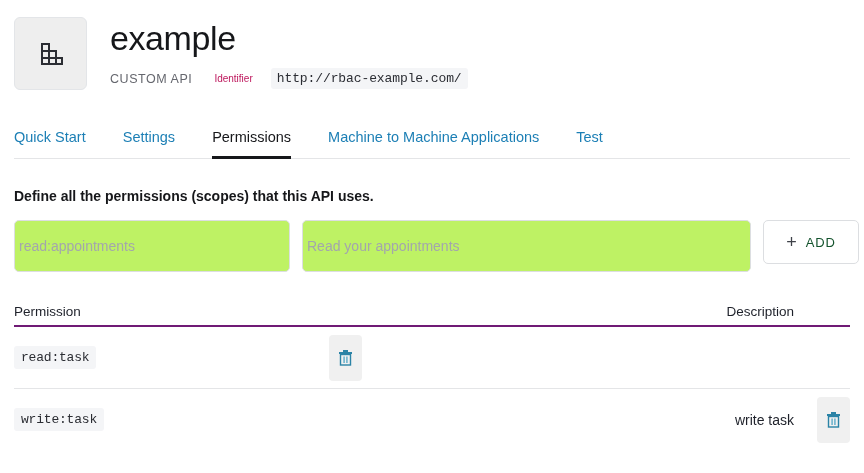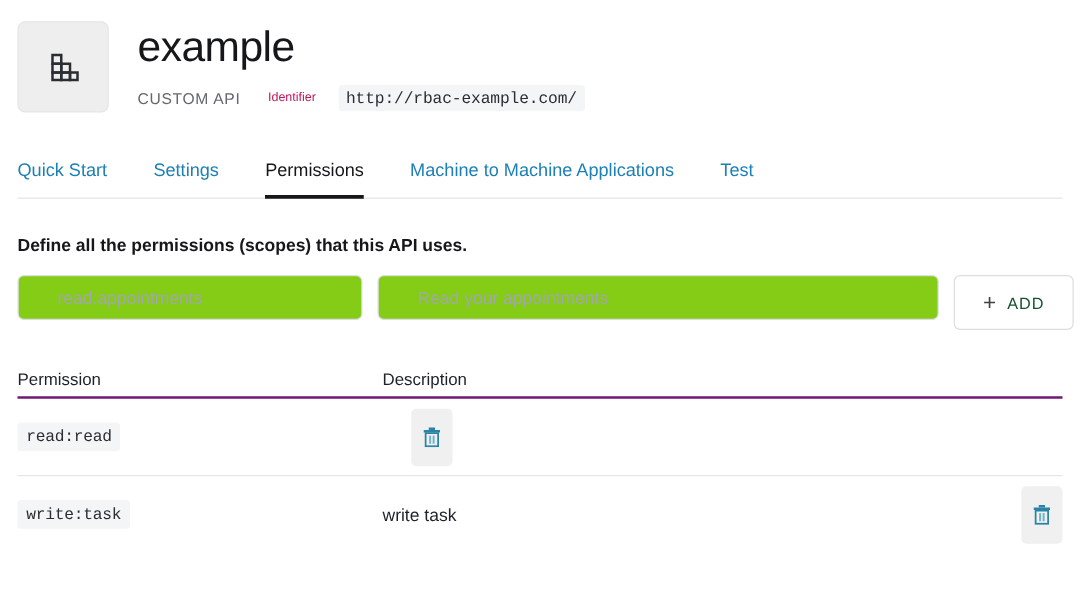--- a/index.html
+++ b/index.html
@@ -120,29 +120,29 @@
   }
 
   
   .add-form {
     display: flex;
     align-items: stretch;
     margin-top: 16px;
     gap: 12px;
   }
   .field {
-    height: 36px;
+    height: 52px;
     border: 1px solid #dcdee1;
     border-radius: 5px;
-    background: #84cc16;
+    background: #bef264;
     box-sizing: border-box;
     font-family: "Liberation Sans", sans-serif;
     font-size: 14px;
     color: #1e212a;
-    padding: 0 31px;
+    padding: 0 4px;
     outline: none;
   }
   .field::placeholder { color: #a3a6ac; }
   .field-scope { width: 276px; flex: 0 0 276px; }
   .field-desc  { width: 449px; flex: 0 0 449px; }
 
   .add-button {
     flex: 1 1 auto;
     min-width: 96px;
     height: 44px;
@@ -177,21 +177,21 @@
     display: flex;
     align-items: center;
     height: 28px;
     border-bottom: 2px solid #701a75;
   }
   .th {
     font-size: 13.5px;
     color: #1e212a;
   }
   .col-perm { width: 292px; flex: 0 0 292px; }
-  .col-desc { flex: 1 1 auto; }
+  .col-desc { flex: 1 1 auto; text-align: right; }
   .col-act  { width: 56px; flex: 0 0 56px; }
 
   .trow {
     display: flex;
     align-items: center;
     height: 61px;
     border-bottom: 1px solid #e4e5e7;
   }
   .trow:last-child { border-bottom: none; }
 
@@ -281,21 +281,21 @@
   <div class="perm-table">
 
     <div class="thead">
       <div class="th col-perm">Permission</div>
       <div class="th col-desc">Description</div>
       <div class="th col-act"></div>
     </div>
 
     <div class="trow">
       <div class="col-perm">
-        <span class="scope-badge">read:read</span>
+        <span class="scope-badge">read:task</span>
       </div>
       <div class="col-act act-cell">
         <button class="delete-btn">
           <span>
             <svg width="15" height="17" viewBox="0 0 15 17" aria-hidden="true">
               <rect x="5" y="1" width="5" height="2" fill="#2b83a6"></rect>
               <rect x="1" y="3" width="13" height="2" fill="#2b83a6"></rect>
               <rect x="2.5" y="5.5" width="10" height="10.5" fill="none" stroke="#2b83a6" stroke-width="1.4"></rect>
               <rect x="5.3" y="7.5" width="1.6" height="6.5" fill="#6fb4ce"></rect>
               <rect x="8.1" y="7.5" width="1.6" height="6.5" fill="#6fb4ce"></rect>

